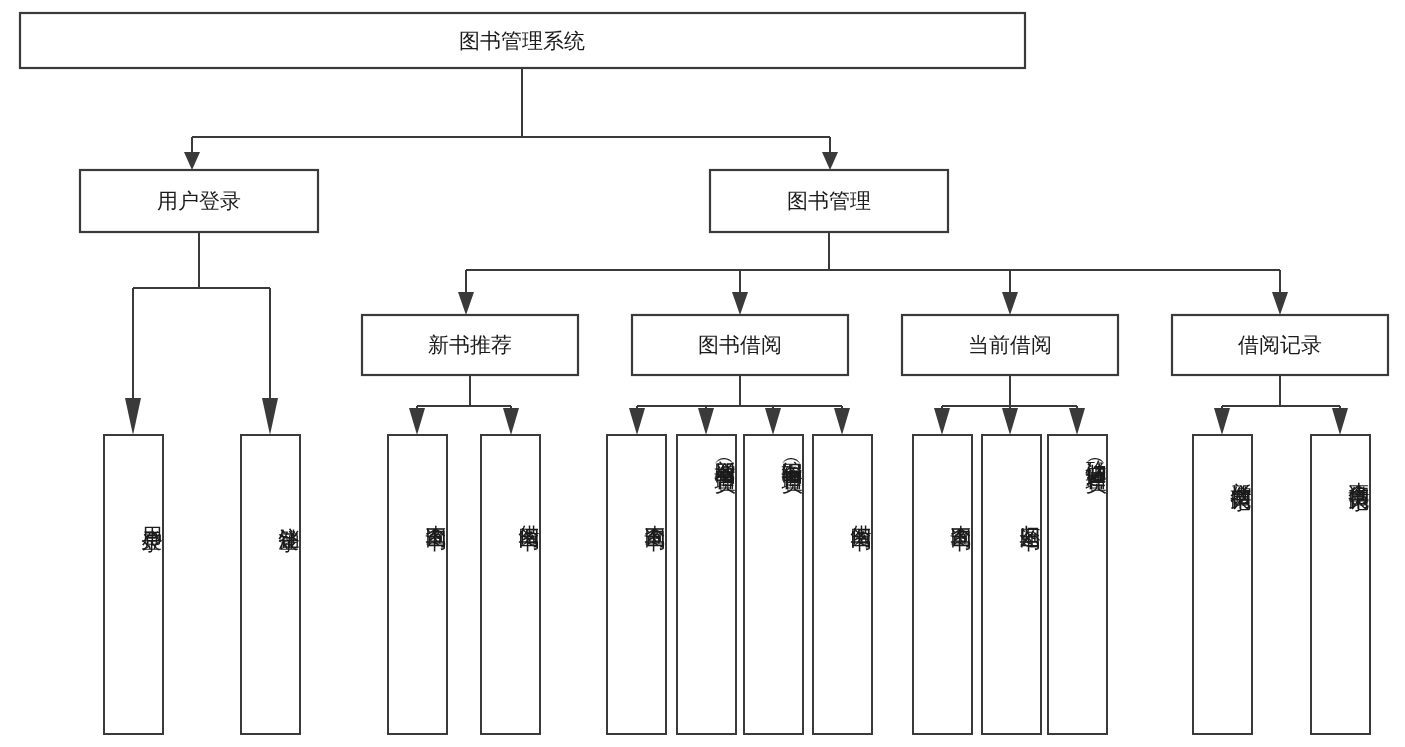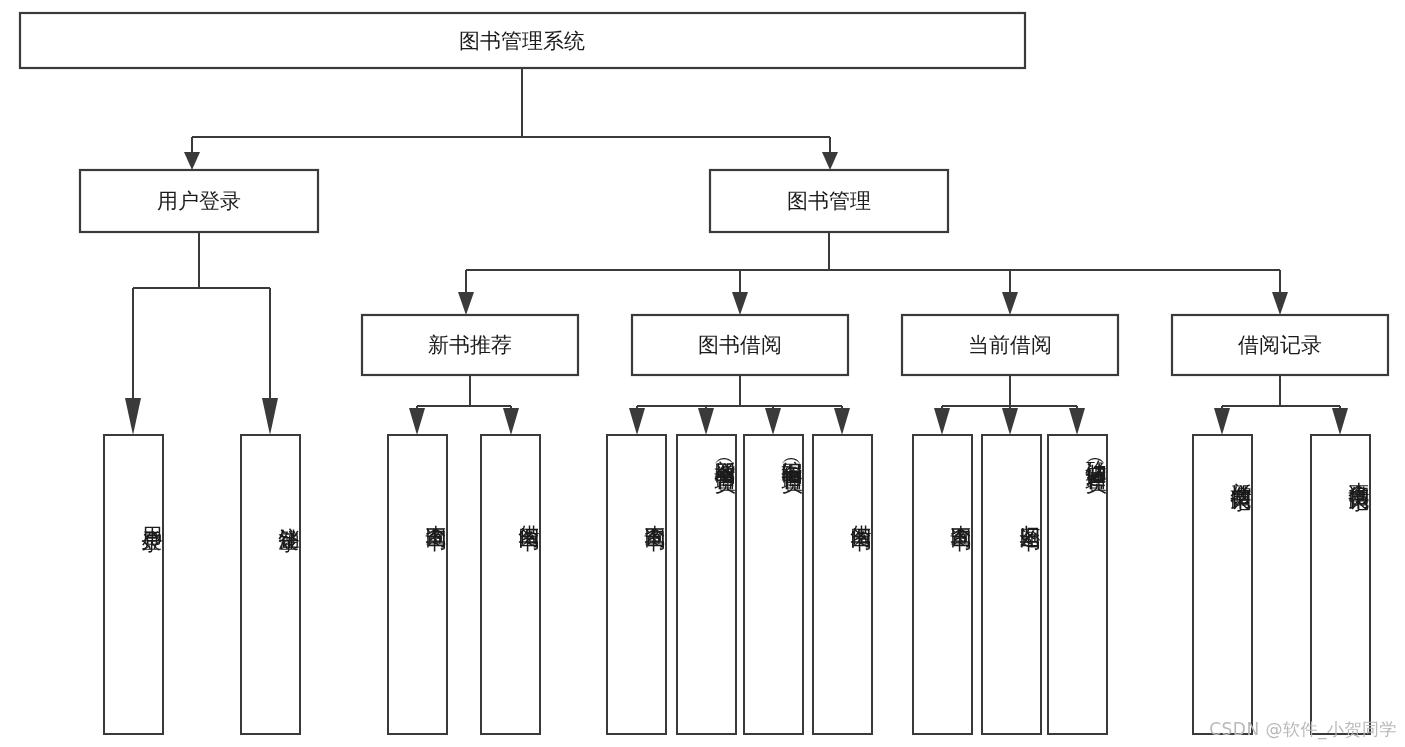--- a/index.html
+++ b/index.html
@@ -192,14 +192,13 @@
   <div class="leaf-label" style="left:744px; top:443px;  width:59px;">编辑图书（管理员）</div>
   <div class="leaf-label" style="left:813px; top:508px;  width:59px;">借阅图书</div>
 
   <div class="leaf-label" style="left:913px; top:508px;  width:59px;">查询图书</div>
   <div class="leaf-label" style="left:982px; top:508px;  width:59px;">归还图书</div>
   <div class="leaf-label" style="left:1048px; top:443px; width:59px;">确认归还（管理员）</div>
 
   <div class="leaf-label" style="left:1193px; top:465px; width:59px;">新增借阅记录</div>
   <div class="leaf-label" style="left:1311px; top:465px; width:59px;">查询借阅记录</div>
 
-  <div class="watermark">CSDN @软件_小贺同学</div>
 </div>
 
 </body></html>

